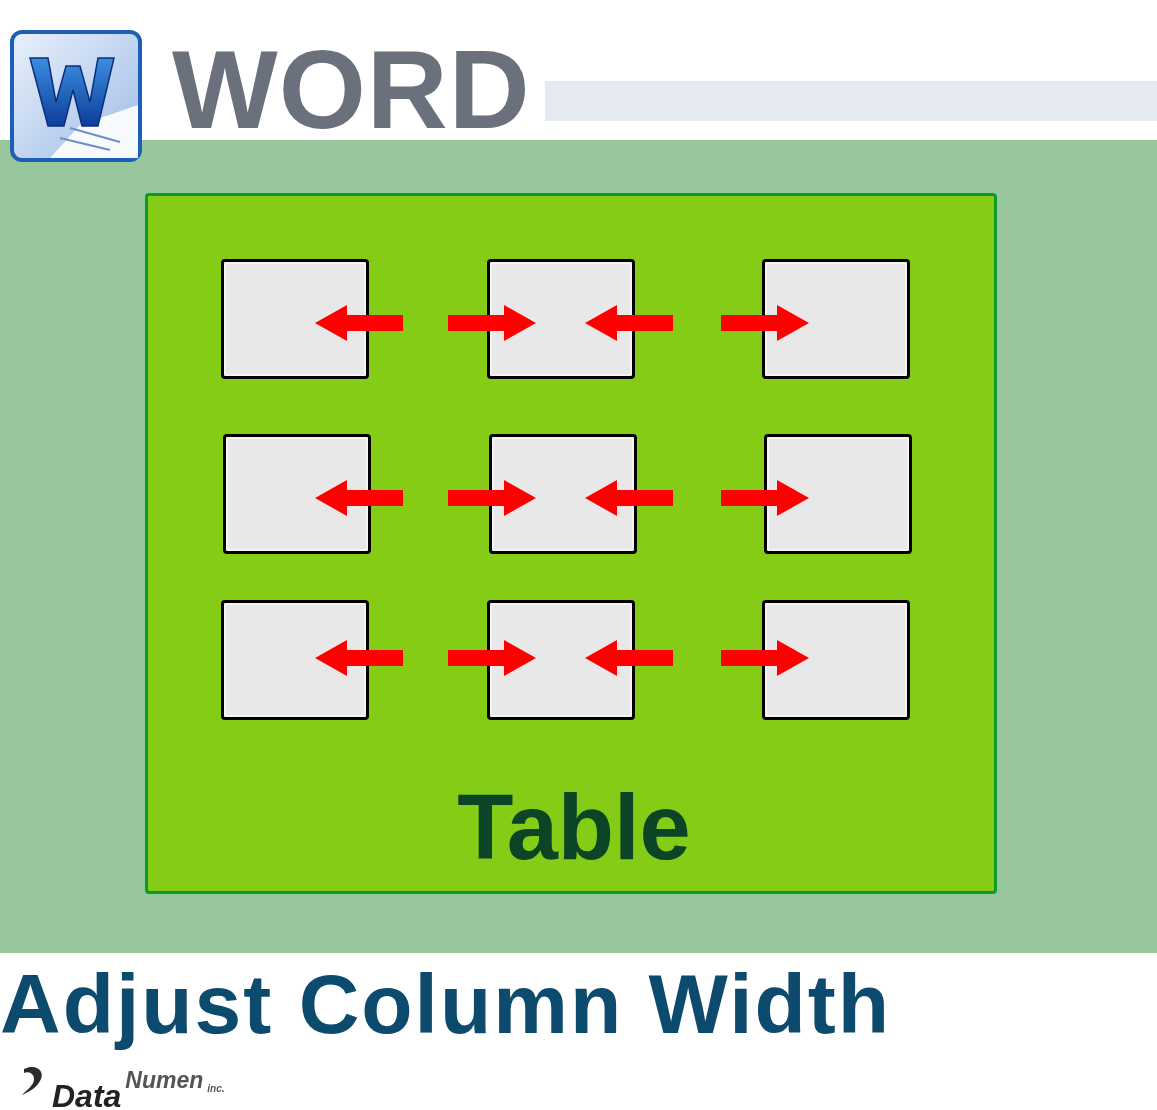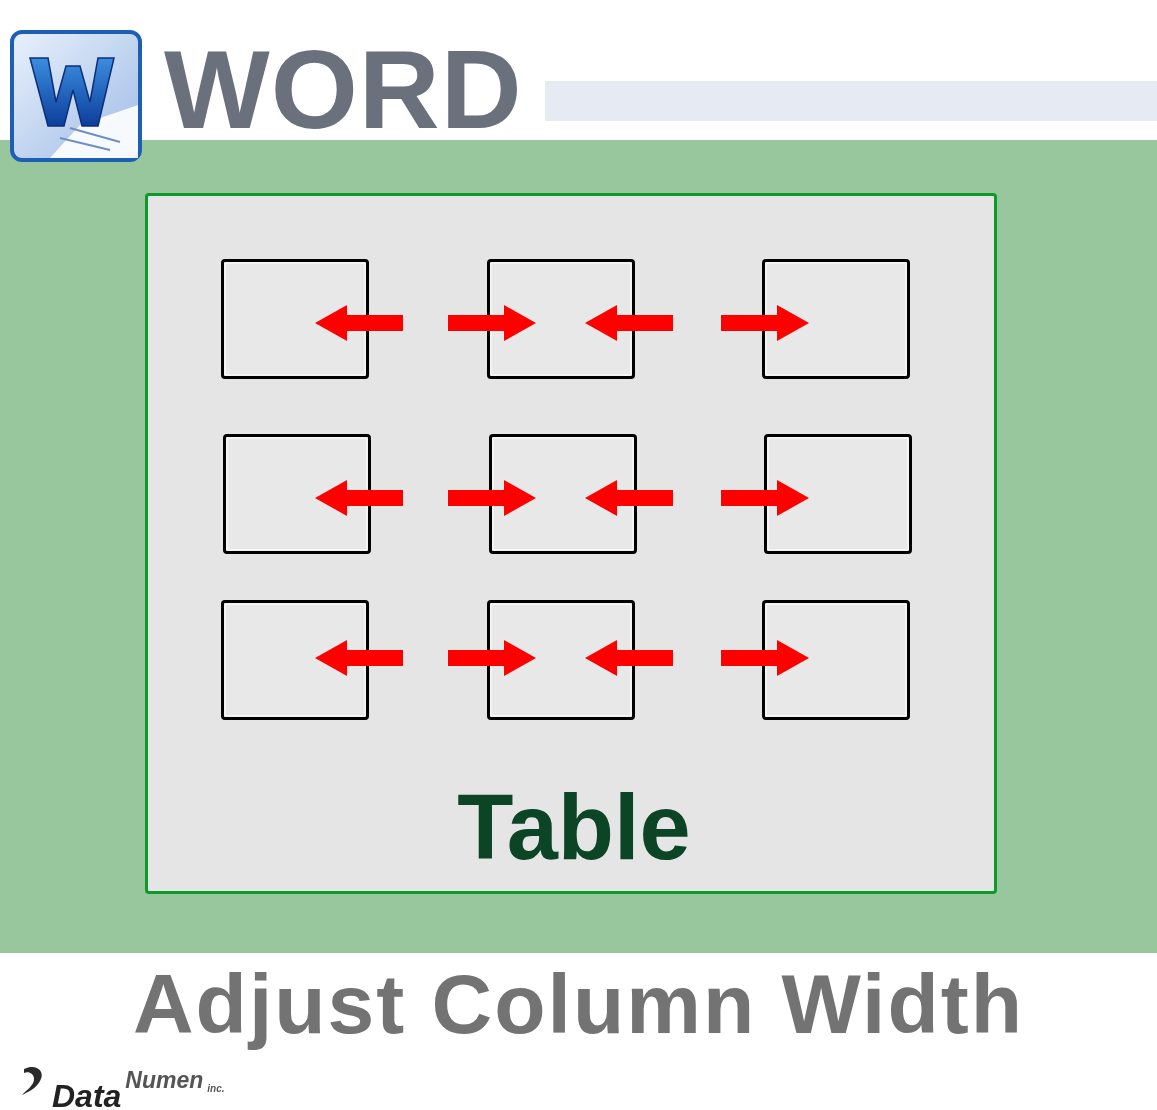--- a/index.html
+++ b/index.html
@@ -1,26 +1,26 @@
 <!DOCTYPE html>
 <html><head>
 <meta charset="utf-8">
 <style>
   html,body{margin:0;padding:0;}
   body{width:1157px;height:1110px;position:relative;background:#ffffff;overflow:hidden;font-family:"Liberation Sans",sans-serif;}
   .abs{position:absolute;}
   #gray-band{left:545px;top:81px;width:612px;height:40px;background:#e6ebf3;}
   #green-area{left:0;top:140px;width:1157px;height:813px;background:#98c79e;}
   #logo{left:10px;top:30px;width:132px;height:132px;}
-  #word-title{left:164px;top:34px;font-size:112px;font-weight:bold;color:#6a707c;line-height:1;letter-spacing:1px;}
-  #frame{left:145px;top:193px;width:846px;height:695px;background:#e5e5e5;border:3px solid #0e9a2b;border-radius:4px;}
+  #word-title{left:172px;top:34px;font-size:112px;font-weight:bold;color:#6a707c;line-height:1;letter-spacing:1px;}
+  #frame{left:145px;top:193px;width:846px;height:695px;background:#84cc16;border:3px solid #0e9a2b;border-radius:4px;}
   .cell{position:absolute;width:148px;height:120px;background:#e8e8e8;border:3px solid #000;border-radius:4px;box-sizing:border-box;box-shadow:inset 0 0 0 2px #f4f4f4;}
   .arrow{position:absolute;width:90px;height:40px;}
   #table-label{left:0;width:852px;top:585px;text-align:center;font-size:92px;font-weight:bold;color:#0b4525;line-height:1;}
-  #main-title{left:0;width:1157px;top:962px;text-align:center;font-size:84px;font-weight:bold;color:#737373;line-height:1;letter-spacing:2px;}
+  #main-title{left:0;width:1157px;top:962px;font-size:84px;font-weight:bold;color:#0c4a6e;line-height:1;letter-spacing:2px;}
   #brand{left:18px;top:1060px;height:40px;display:flex;align-items:center;gap:4px;}
   #brand-name-a{font-size:32px;font-weight:bold;font-style:italic;color:#222;margin-top:32px;}
   #brand-name-b{font-size:23px;font-style:italic;color:#555;font-weight:bold;}
   #brand-inc{font-size:10px;font-style:italic;color:#555;font-weight:bold;align-self:flex-end;margin-bottom:6px;}
 </style>
 </head>
 <body>
 
 <div class="abs" id="gray-band"></div>
 <div class="abs" id="green-area"></div>

